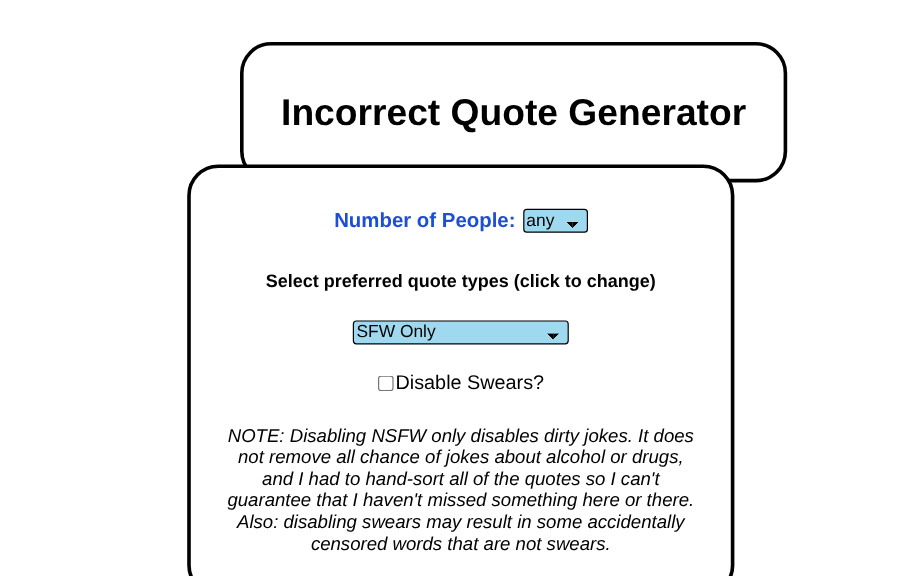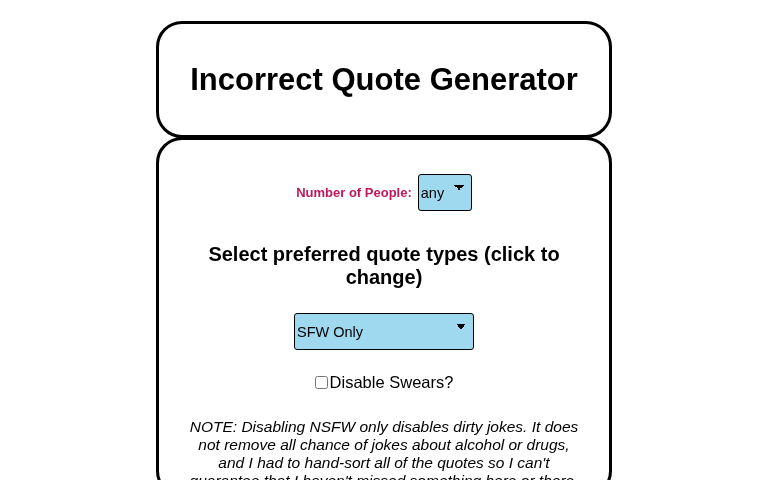--- a/index.html
+++ b/index.html
@@ -22,25 +22,26 @@
   .panel {
     position: absolute;
     left: 156px;
     width: 456px;
     box-sizing: border-box;
     border: 3px solid #000000;
     border-radius: 26px;
     background: #ffffff;
   }
   .panel-title {
-    top: 21px;
+    top: 35px;
     height: 117px;
     display: flex;
     align-items: center;
     justify-content: center;
+    margin-left: 44px;
   }
   .title-text {
     font-size: 31px;
     font-weight: bold;
     color: #000000;
     letter-spacing: 0px;
     text-align: center;
   }
   .panel-main {
     top: 137px;
@@ -51,33 +52,33 @@
   .row {
     display: flex;
     align-items: center;
     justify-content: center;
     gap: 6px;
   }
   .row-people {
     margin-top: 16px;
   }
   .label-bold {
-    font-size: 13px;
+    font-size: 17px;
     font-weight: bold;
-    color: #be185d;
+    color: #1d4ed8;
   }
   select {
     font-family: "Liberation Sans", sans-serif;
     font-size: 14.5px;
     color: #000000;
     background-color: #9fd9f0;
     border: 1px solid #000000;
     border-radius: 3px;
     padding: 1px 2px;
-    height: 37px;
+    height: 20px;
     box-sizing: border-box;
     -moz-appearance: none;
     appearance: none;
     background-image:
       linear-gradient(45deg, transparent 50%, #000 50%),
       linear-gradient(135deg, #000 50%, transparent 50%);
     background-position:
       calc(100% - 12px) 10px,
       calc(100% - 7px) 10px;
     background-size: 5px 5px, 5px 5px;
@@ -88,21 +89,21 @@
     width: 54px;
   }
   select.sfw {
     width: 180px;
     margin-top: 16px;
   }
   select.shipping {
     width: 248px;
   }
   .section-heading {
-    font-size: 20px;
+    font-size: 15px;
     font-weight: bold;
     color: #000000;
     margin-top: 32px;
   }
   .select-line {
     margin-top: 8px;
   }
   .select-line2 {
     margin-top: 8px;
   }

